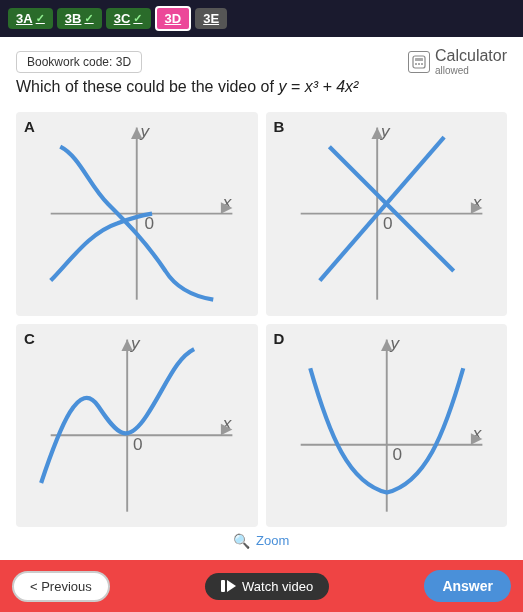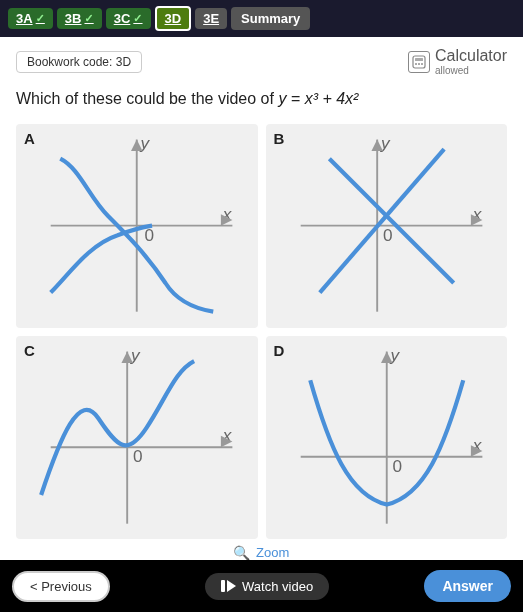--- a/index.html
+++ b/index.html
@@ -31,21 +31,21 @@
       font-weight: bold;
       color: white;
       text-decoration: underline;
     }
 
     .nav-item.completed {
       background: #2a6b2a;
     }
 
     .nav-item.active {
-      background: #4d7c0f;
+      background: #ec4899;
       border: 2px solid white;
     }
 
     .nav-item.inactive {
       background: #555;
     }
 
     .nav-item .check {
       color: #90ee90;
       font-size: 11px;
@@ -68,21 +68,21 @@
       display: flex;
       flex-direction: column;
       padding: 10px 16px;
       overflow: hidden;
     }
 
     .bookwork-row {
       display: flex;
       align-items: center;
       justify-content: space-between;
-      margin-bottom: 12px;
+      margin-bottom: 0;
     }
 
     .bookwork-badge {
       background: white;
       border: 1.5px solid #ccc;
       border-radius: 4px;
       padding: 3px 10px;
       font-size: 12px;
       color: #333;
     }
@@ -157,21 +157,21 @@
       color: #4a90d9;
       cursor: pointer;
     }
 
     .zoom-icon {
       font-size: 14px;
       color: #4a90d9;
     }
 
     .bottom-bar {
-      background: #000000;
+      background: #ef4444;
       display: flex;
       align-items: center;
       justify-content: space-between;
       padding: 10px 12px;
     }
 
     .prev-btn {
       background: white;
       color: #333;
       border: 2px solid #ccc;
@@ -224,21 +224,20 @@
   <div class="nav-item completed">
     <span>3C</span>
     <span class="check">✓</span>
   </div>
   <div class="nav-item active">
     <span>3D</span>
   </div>
   <div class="nav-item inactive">
     <span>3E</span>
   </div>
-  <button class="summary-btn">Summary</button>
 </div>
 
 <div class="main-content">
 
   <div class="bookwork-row">
     <div class="bookwork-badge">
       <span>Bookwork code: 3D</span>
     </div>
     <div class="calculator-info">
       <div class="calc-icon">

